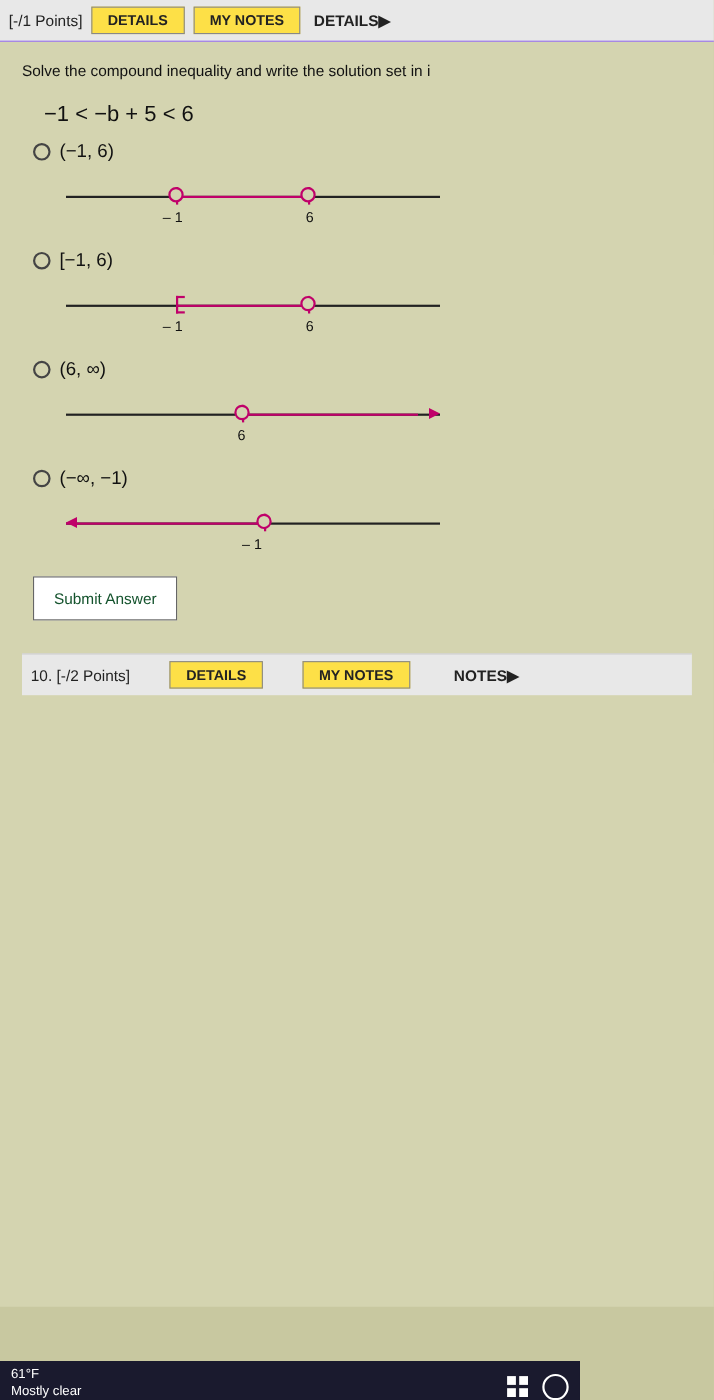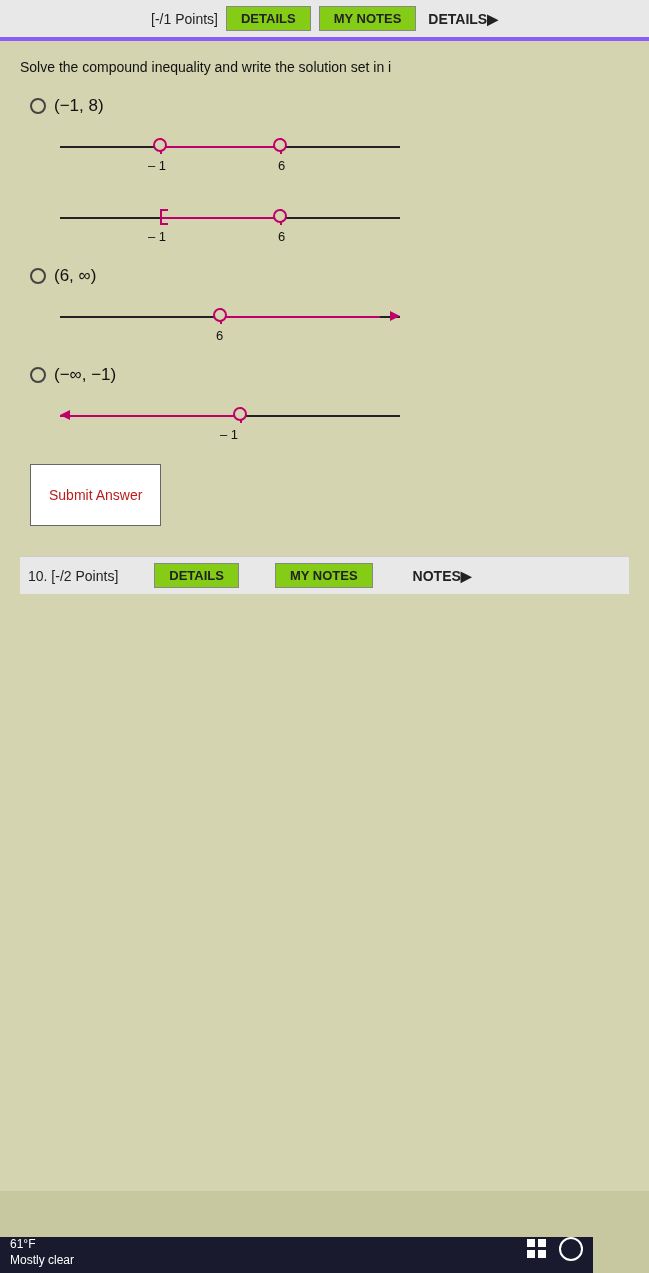--- a/index.html
+++ b/index.html
@@ -10,32 +10,31 @@
       font-family: Arial, sans-serif;
       font-size: 15px;
       overflow-x: hidden;
     }
 
     
     .header-bar {
       display: flex;
       align-items: center;
       background: #e8e8e8;
-      border-bottom: 4px solid #8b5cf6;
+      border-bottom: 1px solid #8b5cf6;
       padding: 6px 8px;
       gap: 8px;
-      justify-content: center;
     }
     .header-points {
       font-size: 14px;
       color: #222;
       white-space: nowrap;
     }
     .header-btn {
-      background: #84cc16;
+      background: #fde047;
       border: 1.5px solid #888;
       padding: 4px 14px;
       font-size: 13px;
       font-weight: bold;
       cursor: pointer;
       color: #222;
     }
     .header-title {
       font-size: 14px;
       font-weight: bold;
@@ -114,47 +113,47 @@
       color: #222;
     }
 
     
     .submit-row {
       margin: 10px 0 0 10px;
     }
     .submit-btn {
       background: white;
       border: 1.5px solid #666;
-      padding: 22px 18px;
+      padding: 11px 18px;
       font-size: 14px;
       cursor: pointer;
-      color: #b91c1c;
+      color: #14532d;
     }
 
     
     .footer-question-row {
       display: flex;
       align-items: center;
       background: #e8e8e8;
       border-top: 1px solid #ccc;
       padding: 6px 8px;
       gap: 8px;
       margin-top: 16px;
     }
 
     
     .taskbar {
       position: fixed;
       bottom: 0;
       left: 0;
-      width: 593px;
+      width: 527px;
       height: 36px;
       background: #1a1a2e;
       display: flex;
-      align-items: flex-start;
+      align-items: flex-end;
       padding: 0 10px;
       gap: 10px;
     }
     .taskbar-weather {
       color: white;
       font-size: 12px;
       display: flex;
       flex-direction: column;
       line-height: 1.3;
     }
@@ -173,44 +172,49 @@
   <span class="header-points">[-/1 Points]</span>
   <button class="header-btn">DETAILS</button>
   <button class="header-btn">MY NOTES</button>
   <span class="header-title">DETAILS▶</span>
 </div>
 
 <div class="main-content">
 
   <div class="question-text">Solve the compound inequality and write the solution set in i</div>
 
+  <div class="inequality-line">−1 &lt; −b + 5 &lt; 6</div>
 
   <div class="option-row">
     <div class="radio-circle"></div>
-    <span class="option-label">(−1, 8)</span>
+    <span class="option-label">(−1, 6)</span>
   </div>
 
   <div class="numberline-container" style="height:55px; margin-left:40px; position:relative; width:340px;">
 
     <div style="position:absolute; top:22px; left:0; right:0; height:2px; background:#222;"></div>
 
     <div style="position:absolute; top:22px; left:100px; width:120px; height:2px; background:#c0006a;"></div>
 
     <div style="position:absolute; top:14px; left:100px; width:2px; height:16px; background:#c0006a;"></div>
 
     <div style="position:absolute; top:14px; left:93px; width:14px; height:14px; border:2px solid #c0006a; border-radius:50%; background:#d4d4b0;"></div>
 
     <div style="position:absolute; top:14px; left:220px; width:2px; height:16px; background:#c0006a;"></div>
 
     <div style="position:absolute; top:14px; left:213px; width:14px; height:14px; border:2px solid #c0006a; border-radius:50%; background:#d4d4b0;"></div>
 
     <div style="position:absolute; top:34px; left:88px; font-size:13px; color:#111;">– 1</div>
     <div style="position:absolute; top:34px; left:218px; font-size:13px; color:#111;">6</div>
   </div>
 
+  <div class="option-row" style="margin-top:10px;">
+    <div class="radio-circle"></div>
+    <span class="option-label">[−1, 6)</span>
+  </div>
 
   <div class="numberline-container" style="height:55px; margin-left:40px; position:relative; width:340px;">
     <div style="position:absolute; top:22px; left:0; right:0; height:2px; background:#222;"></div>
     <div style="position:absolute; top:22px; left:100px; width:120px; height:2px; background:#c0006a;"></div>
 
     <div style="position:absolute; top:14px; left:100px; width:2px; height:16px; background:#c0006a;"></div>
     <div style="position:absolute; top:14px; left:100px; width:8px; height:2px; background:#c0006a;"></div>
     <div style="position:absolute; top:28px; left:100px; width:8px; height:2px; background:#c0006a;"></div>
 
     <div style="position:absolute; top:14px; left:220px; width:2px; height:16px; background:#c0006a;"></div>

